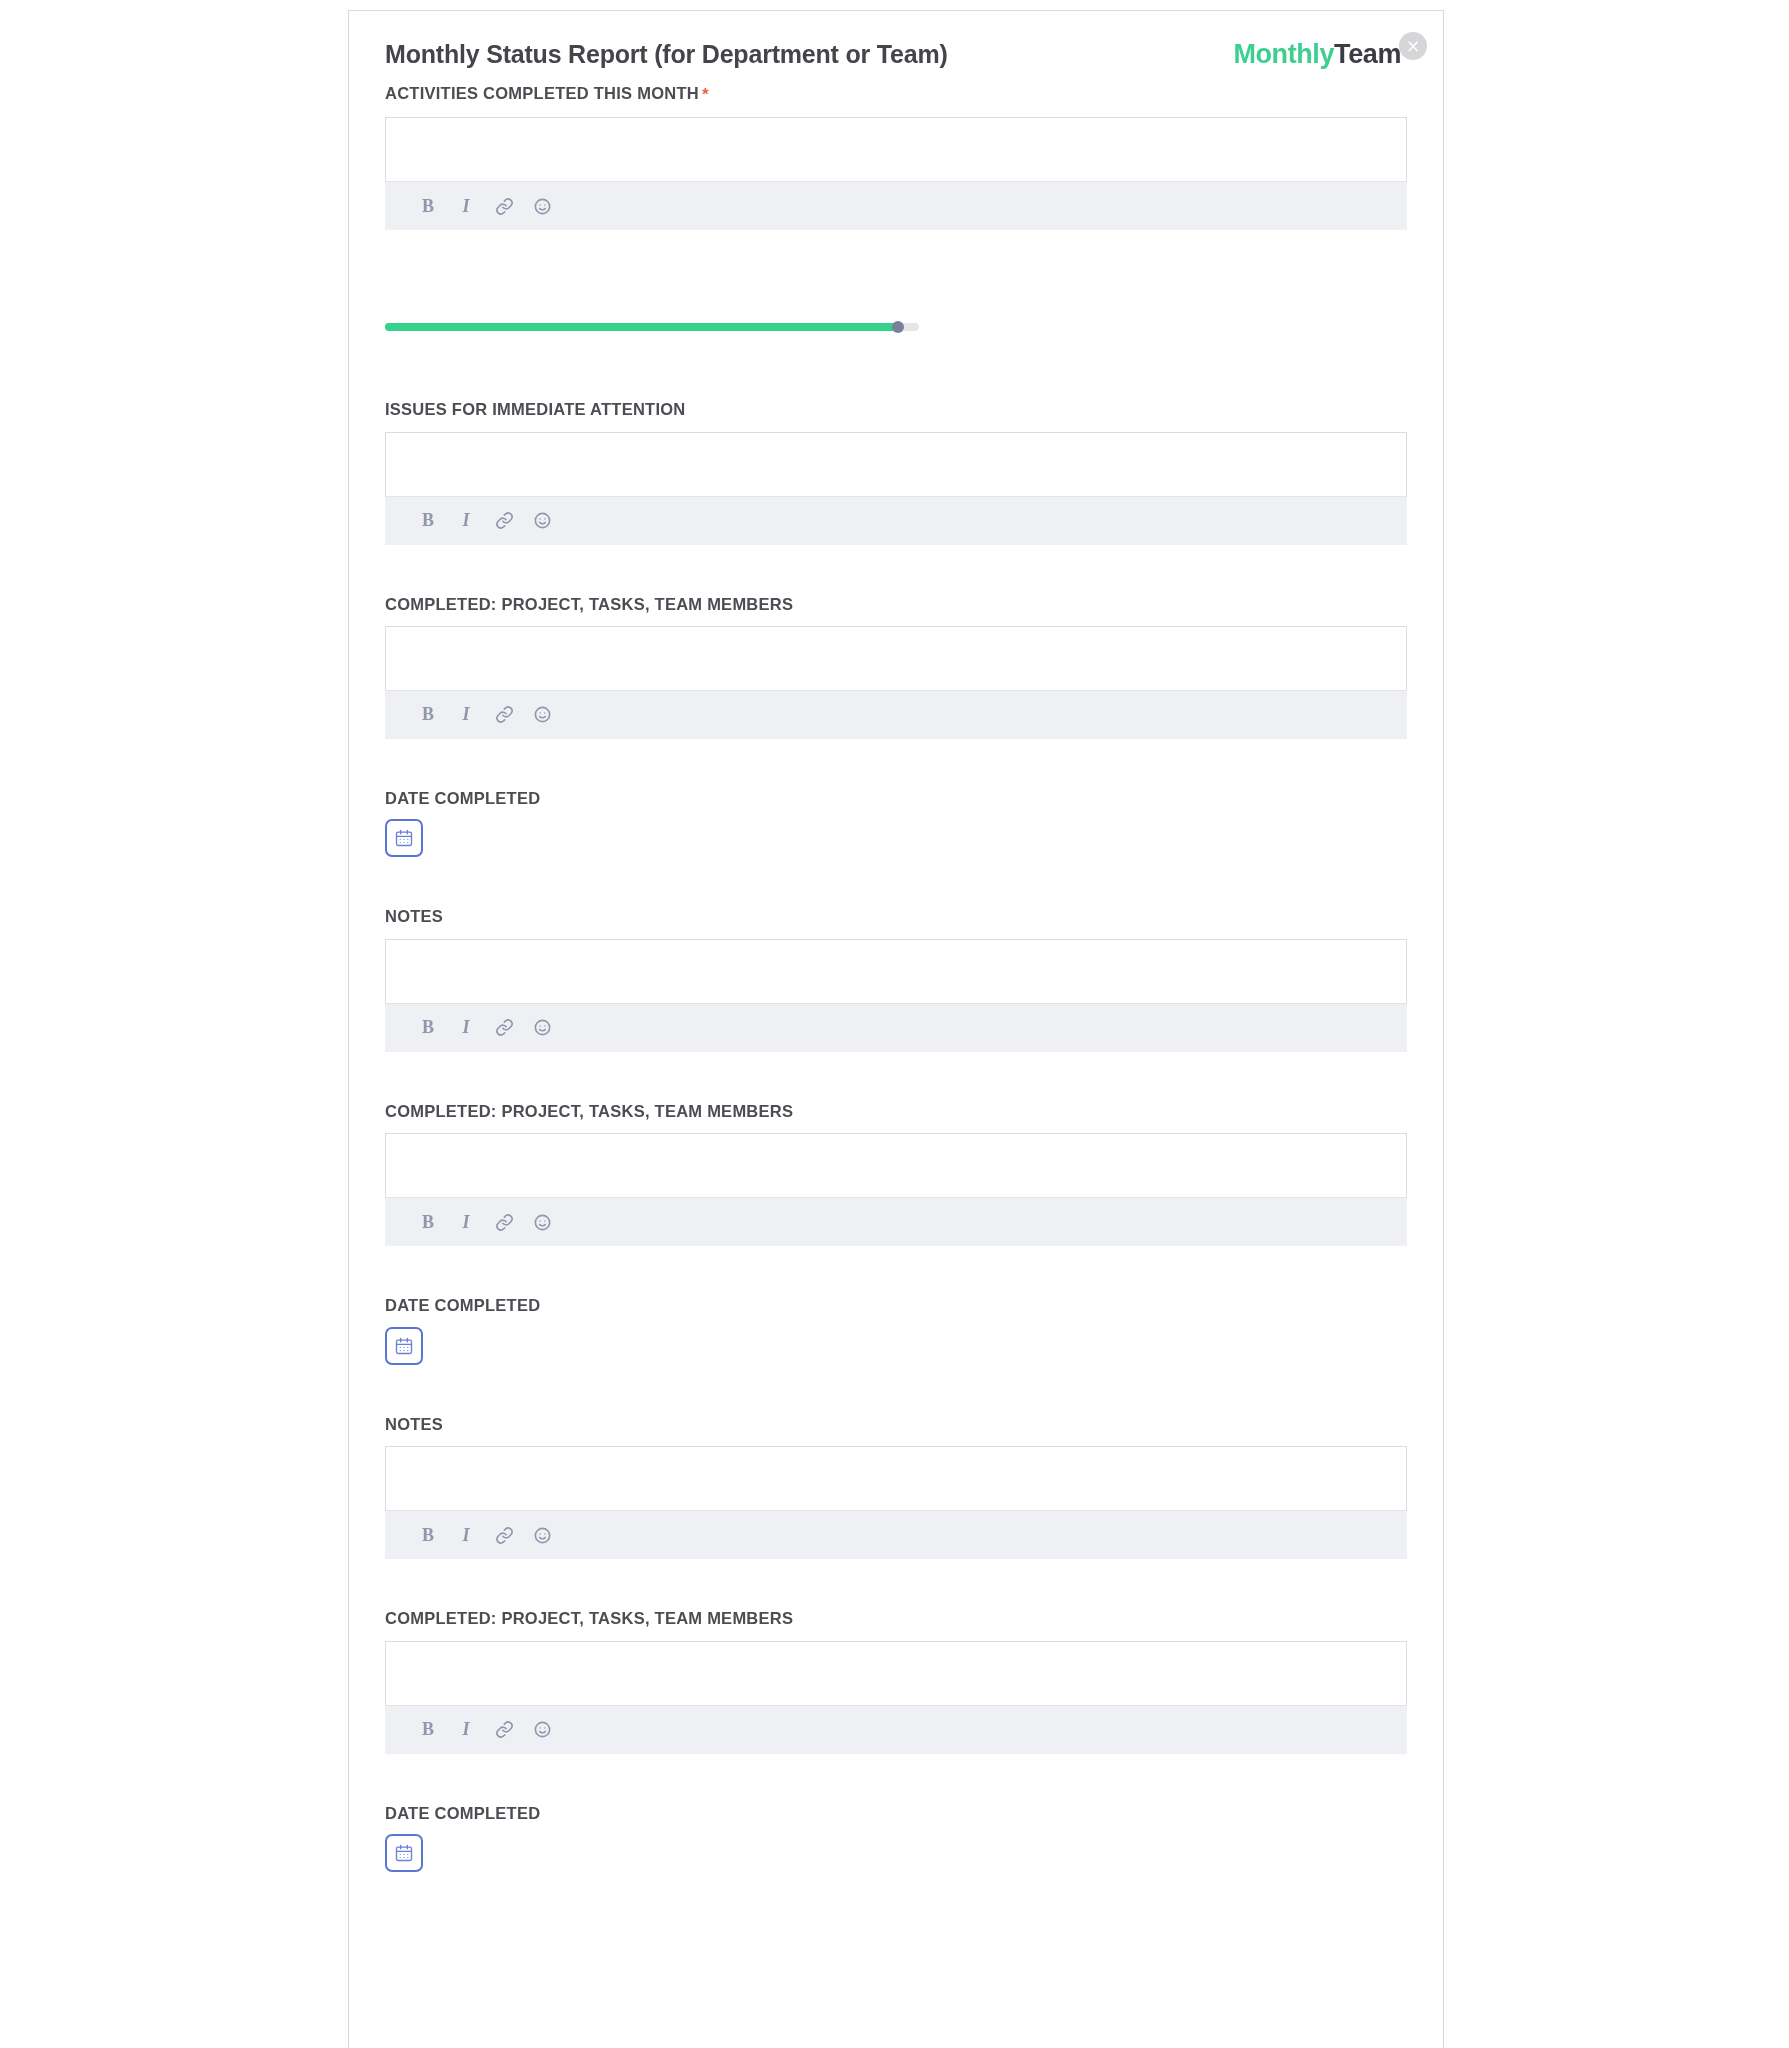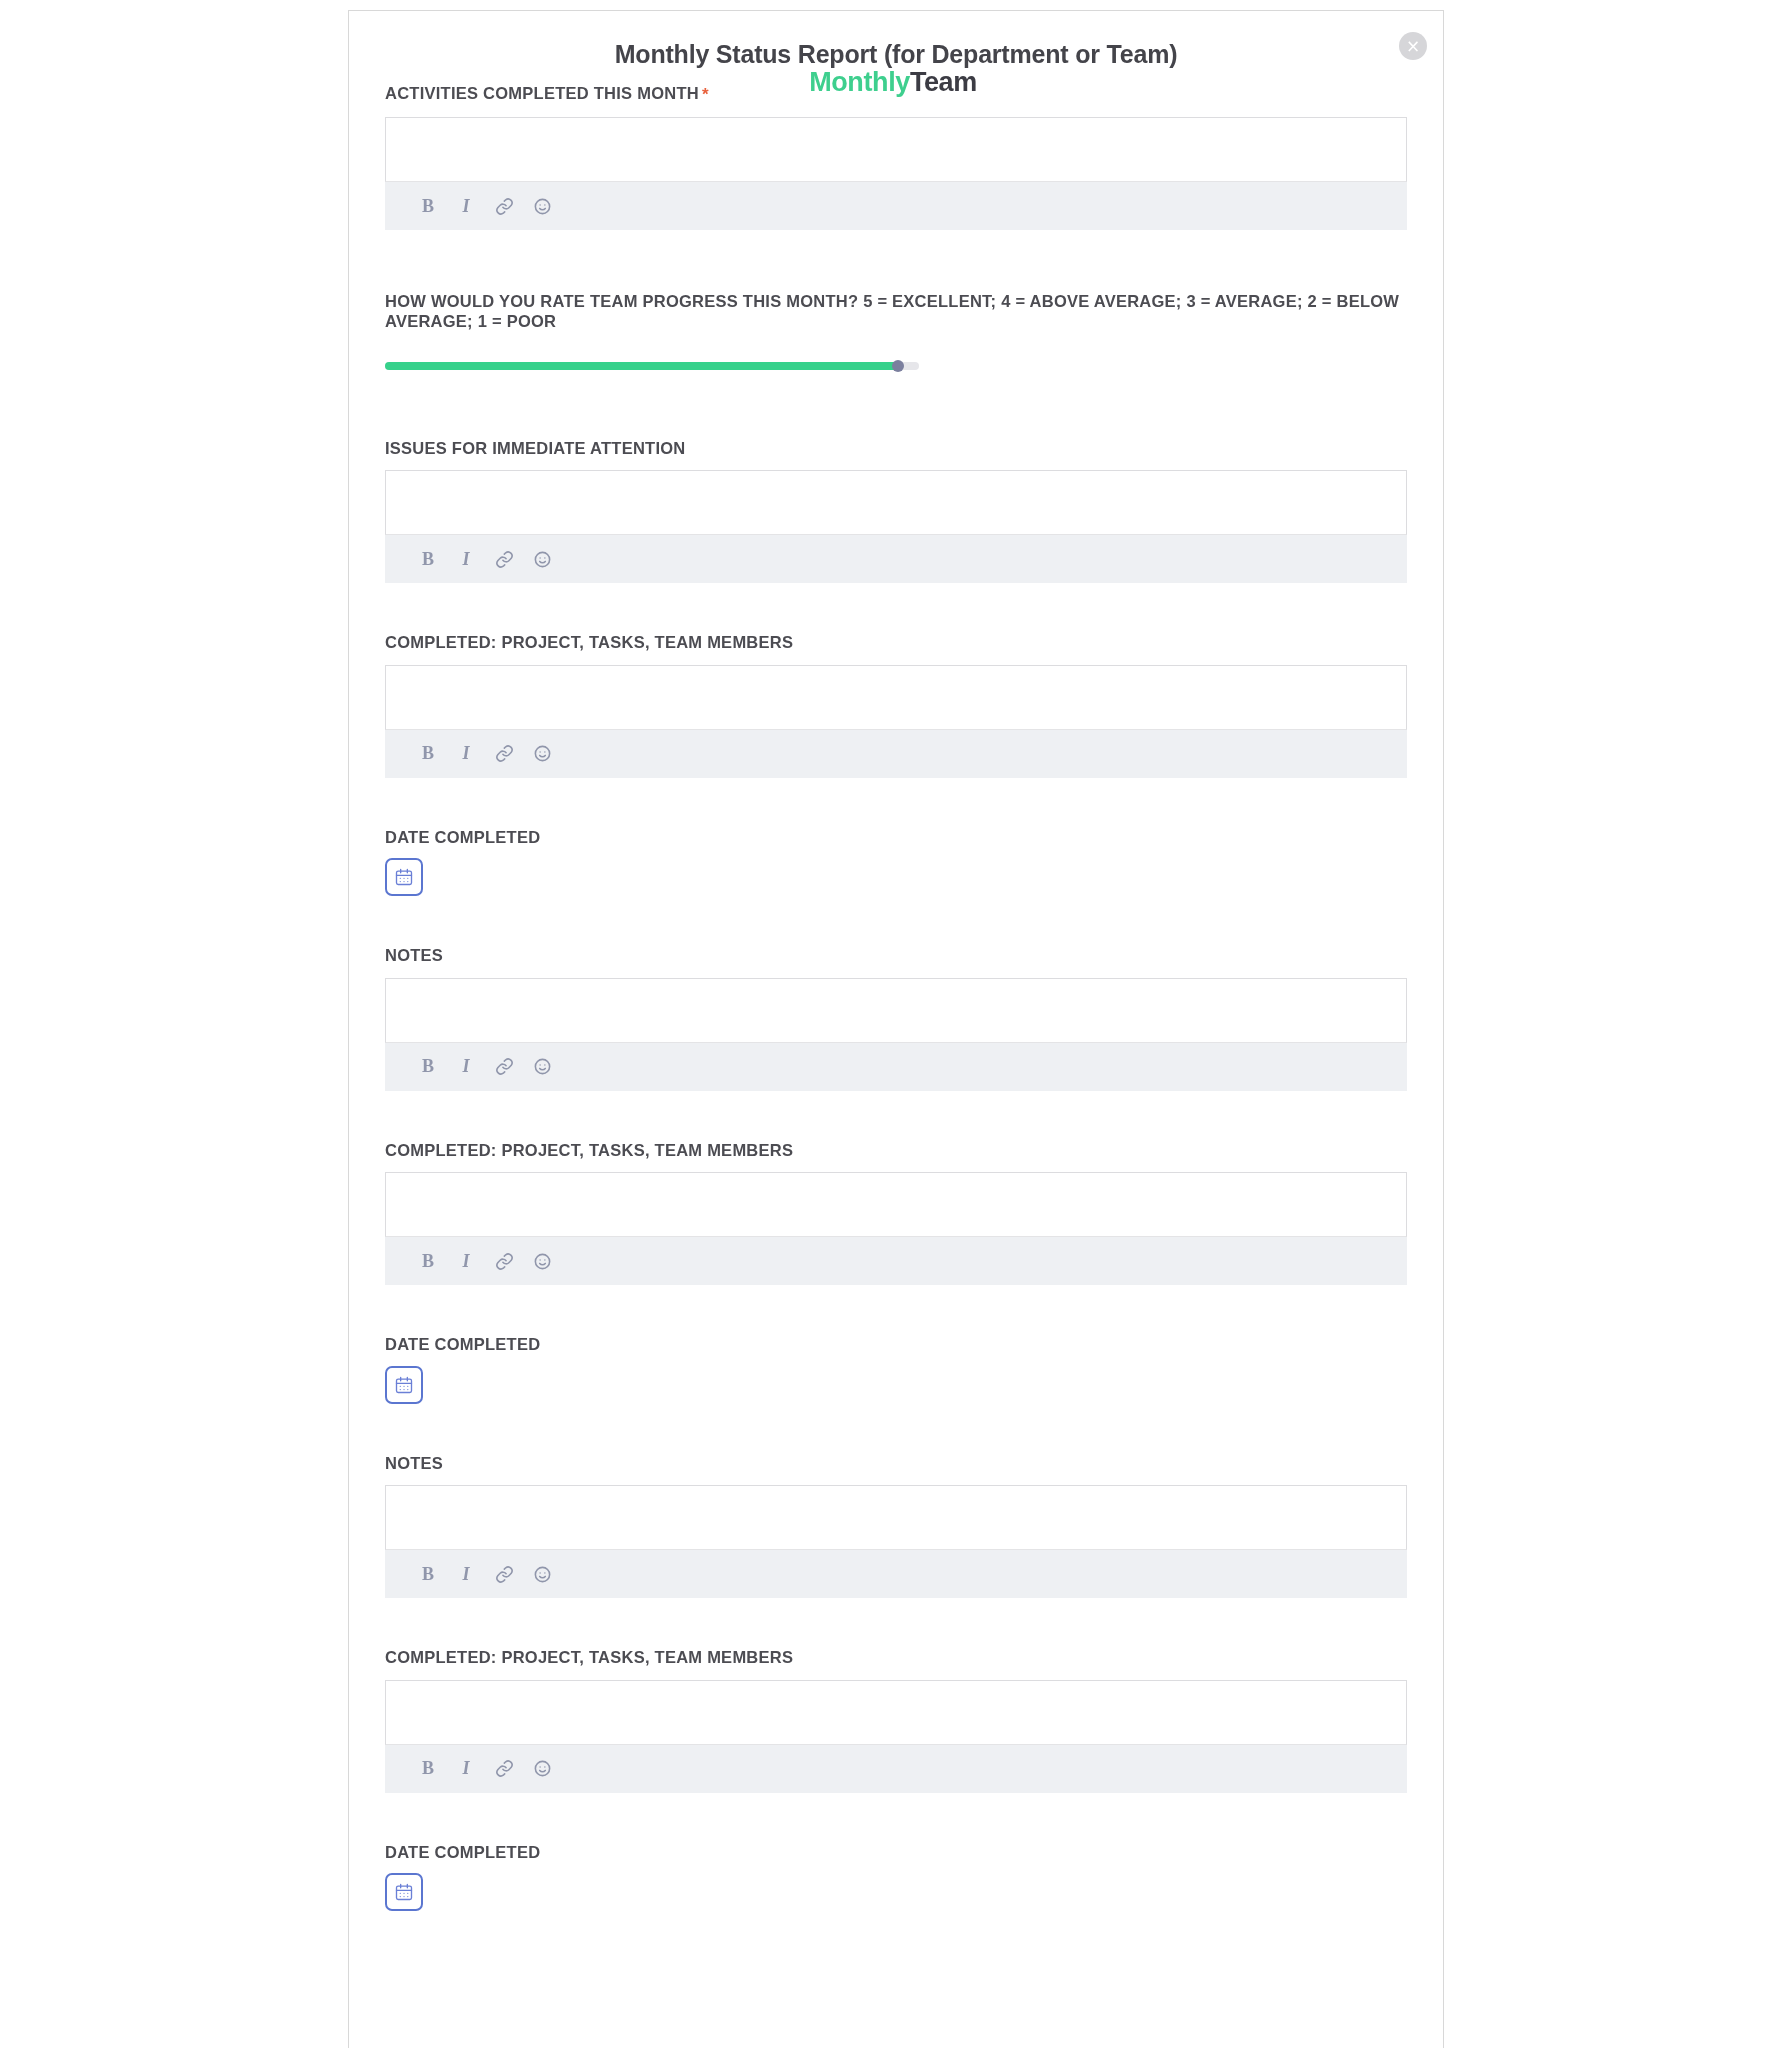--- a/index.html
+++ b/index.html
@@ -30,24 +30,23 @@
     border: 1px solid #d8d8d8;
     border-bottom: none;
     padding: 30px 36px 0 36px;
     overflow: hidden;
   }
 
   
   .form-header {
     position: relative;
     display: flex;
-    align-items: center;
+    align-items: flex-start;
     justify-content: space-between;
     height: 42px;
-    flex-direction: column;
   }
 
   .form-title {
     font-size: 25px;
     font-weight: bold;
     color: #44444a;
     letter-spacing: -0.2px;
     line-height: 1.1;
     white-space: nowrap;
   }
@@ -240,21 +239,20 @@
               <path d="M8.5 14.5a4.5 4.5 0 0 0 7 0"></path>
             </svg>
           </div>
         </div>
       </div>
     </div>
 
     <div class="gap-lg"></div>
 
     <div class="field">
-      <div class="field-label">HOW WOULD YOU RATE TEAM PROGRESS THIS MONTH? 5 = EXCELLENT; 4 = ABOVE AVERAGE; 3 = AVERAGE; 2 = BELOW AVERAGE; 1 = POOR</div>
       <div class="slider-wrap">
         <div class="slider-track"></div>
         <div class="slider-fill" id="slider-fill" style="width: 96%;"></div>
         <div class="slider-handle" id="slider-handle" style="left: 96%;"></div>
       </div>
     </div>
 
     <div class="gap-lg"></div>
 
     <div class="field">

